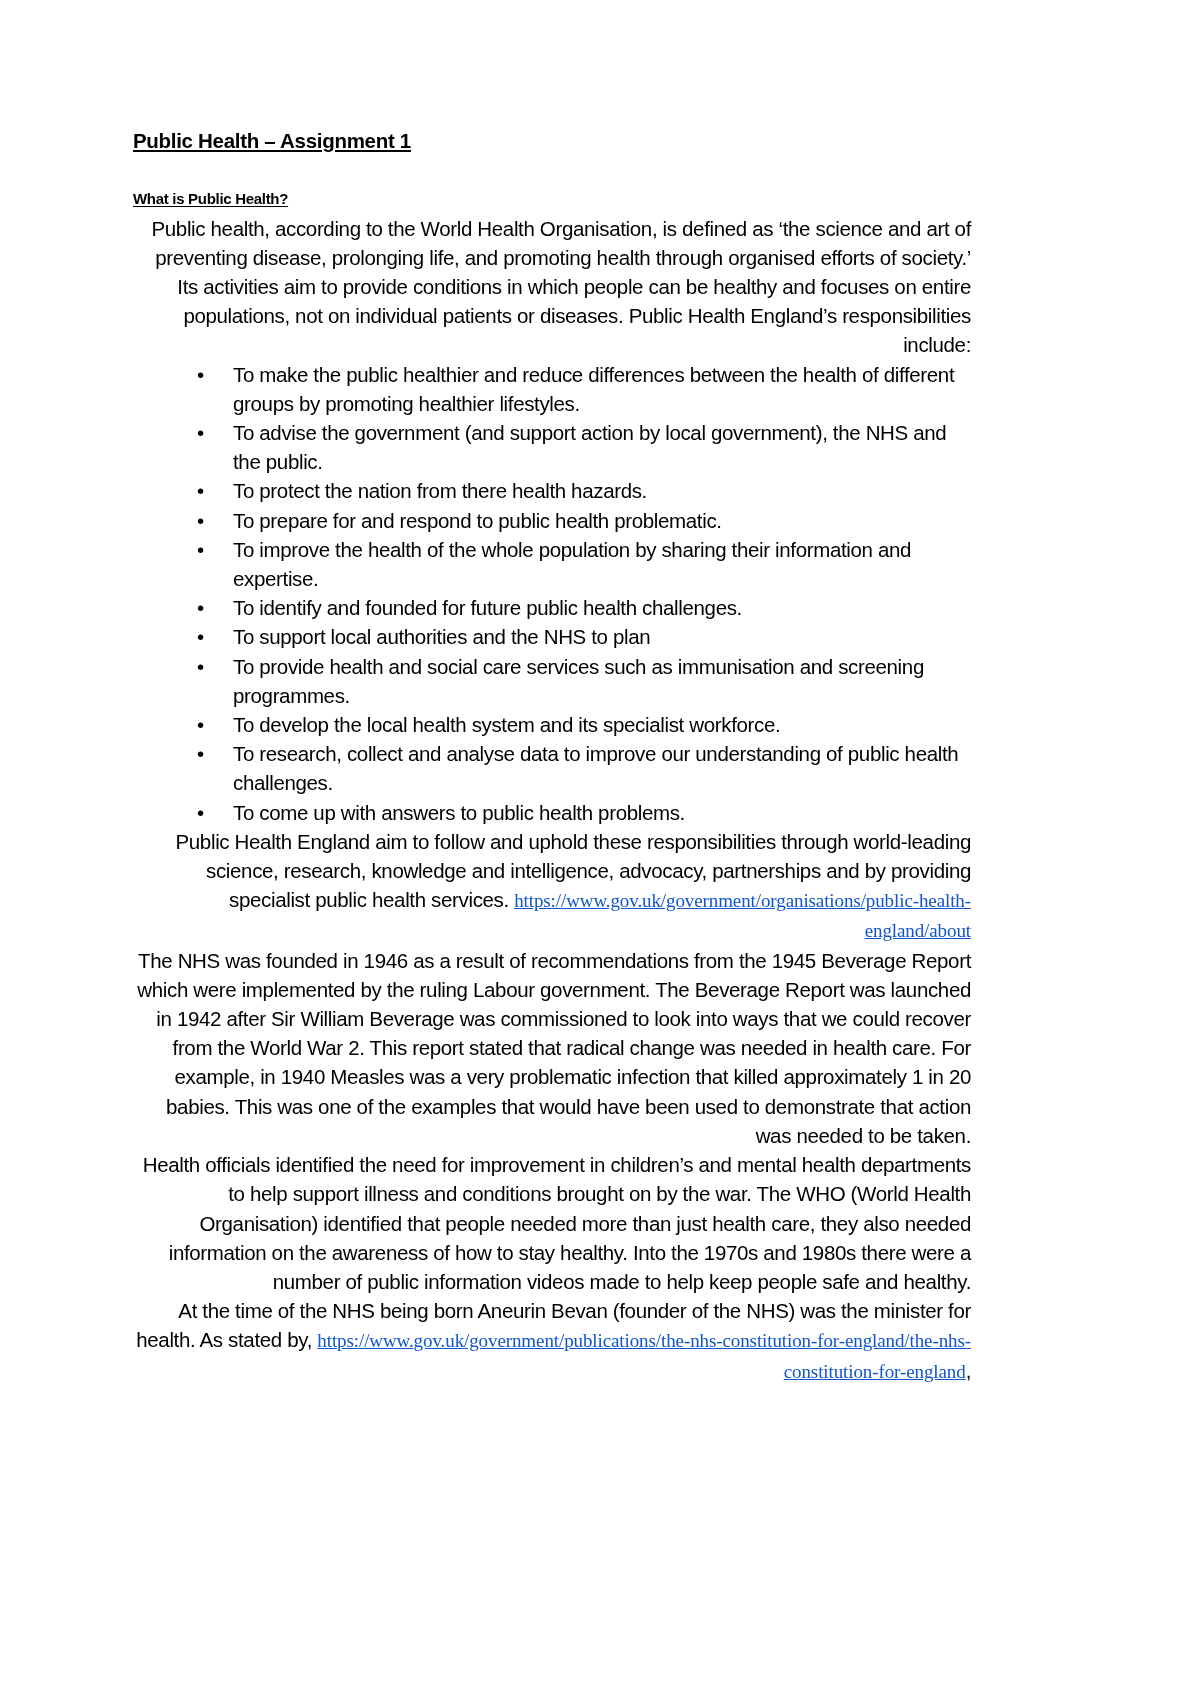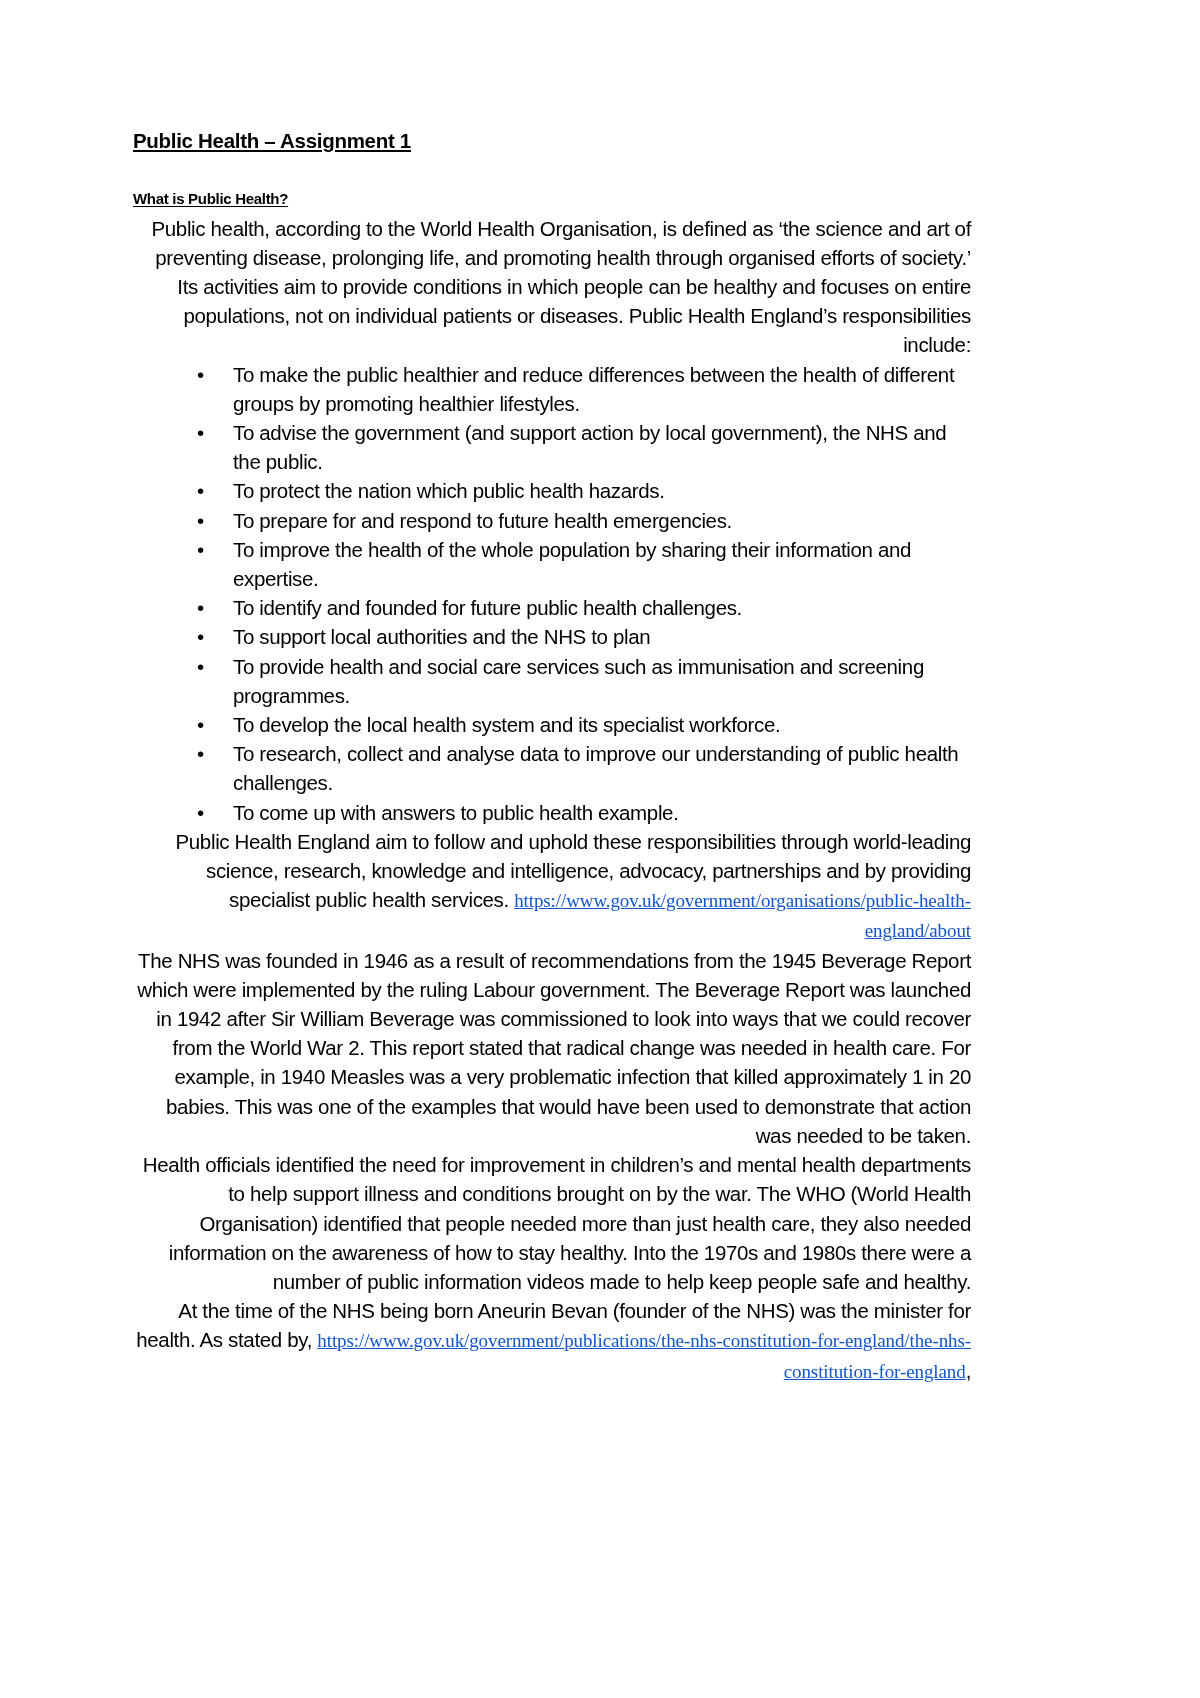--- a/index.html
+++ b/index.html
@@ -110,25 +110,25 @@
       <li>
         <span class="bullet-dot">•</span>
         <span>To make the public healthier and reduce differences between the health of different groups by promoting healthier lifestyles.</span>
       </li>
       <li>
         <span class="bullet-dot">•</span>
         <span>To advise the government (and support action by local government), the NHS and the public.</span>
       </li>
       <li>
         <span class="bullet-dot">•</span>
-        <span>To protect the nation which public health hazards.</span>
+        <span>To protect the nation from there health hazards.</span>
       </li>
       <li>
         <span class="bullet-dot">•</span>
-        <span>To prepare for and respond to future health emergencies.</span>
+        <span>To prepare for and respond to public health problematic.</span>
       </li>
       <li>
         <span class="bullet-dot">•</span>
         <span>To improve the health of the whole population by sharing their information and expertise.</span>
       </li>
       <li>
         <span class="bullet-dot">•</span>
         <span>To identify and founded for future public health challenges.</span>
       </li>
       <li>
@@ -142,21 +142,21 @@
       <li>
         <span class="bullet-dot">•</span>
         <span>To develop the local health system and its specialist workforce.</span>
       </li>
       <li>
         <span class="bullet-dot">•</span>
         <span>To research, collect and analyse data to improve our understanding of public health challenges.</span>
       </li>
       <li>
         <span class="bullet-dot">•</span>
-        <span>To come up with answers to public health example.</span>
+        <span>To come up with answers to public health problems.</span>
       </li>
     </ul>
 
     <p class="para"><span>Public Health England aim to follow and uphold these responsibilities through world-leading science, research, knowledge and intelligence, advocacy, partnerships and by providing specialist public health services. </span><a class="doclink" href="#">https://www.gov.uk/government/organisations/public-health-england/about</a></p>
 
     <p class="para">The NHS was founded in 1946 as a result of recommendations from the 1945 Beverage Report which were implemented by the ruling Labour government. The Beverage Report was launched in 1942 after Sir William Beverage was commissioned to look into ways that we could recover from the World War 2. This report stated that radical change was needed in health care. For example, in 1940 Measles was a very problematic infection that killed approximately 1 in 20 babies. This was one of the examples that would have been used to demonstrate that action was needed to be taken.</p>
 
     <p class="para">Health officials identified the need for improvement in children’s and mental health departments to help support illness and conditions brought on by the war. The WHO (World Health Organisation) identified that people needed more than just health care, they also needed information on the awareness of how to stay healthy. Into the 1970s and 1980s there were a number of public information videos made to help keep people safe and healthy.</p>
 
     <p class="para"><span>At the time of the NHS being born Aneurin Bevan (founder of the NHS) was the minister for health. As stated by, </span><a class="doclink" href="#">https://www.gov.uk/government/publications/the-nhs-constitution-for-england/the-nhs-constitution-for-england</a><span>,</span></p>

